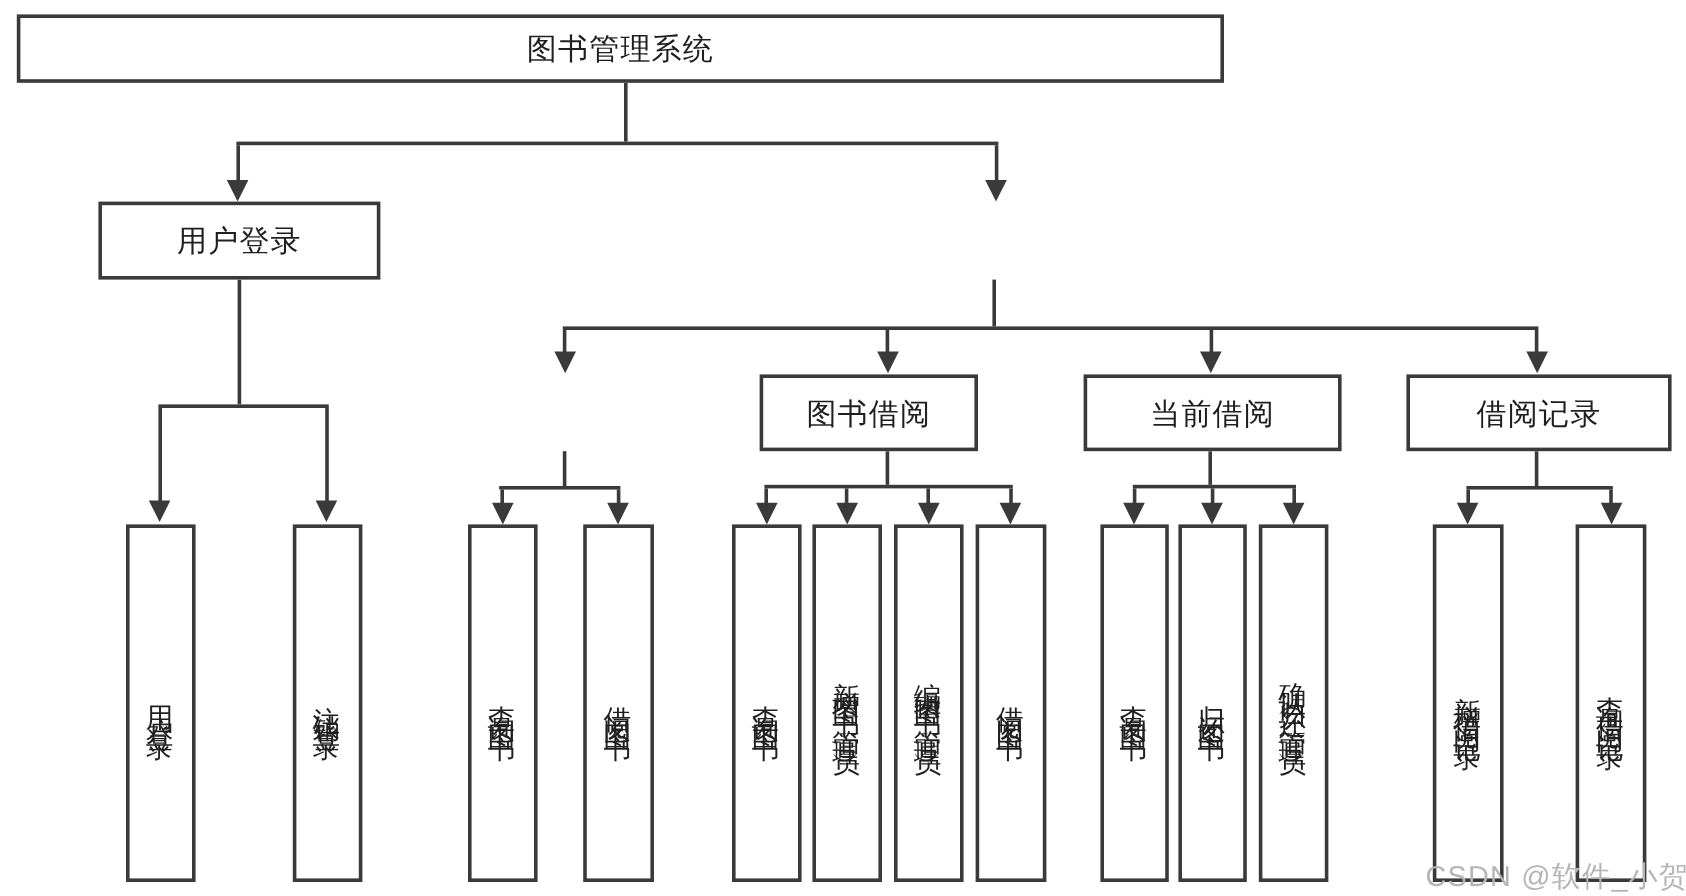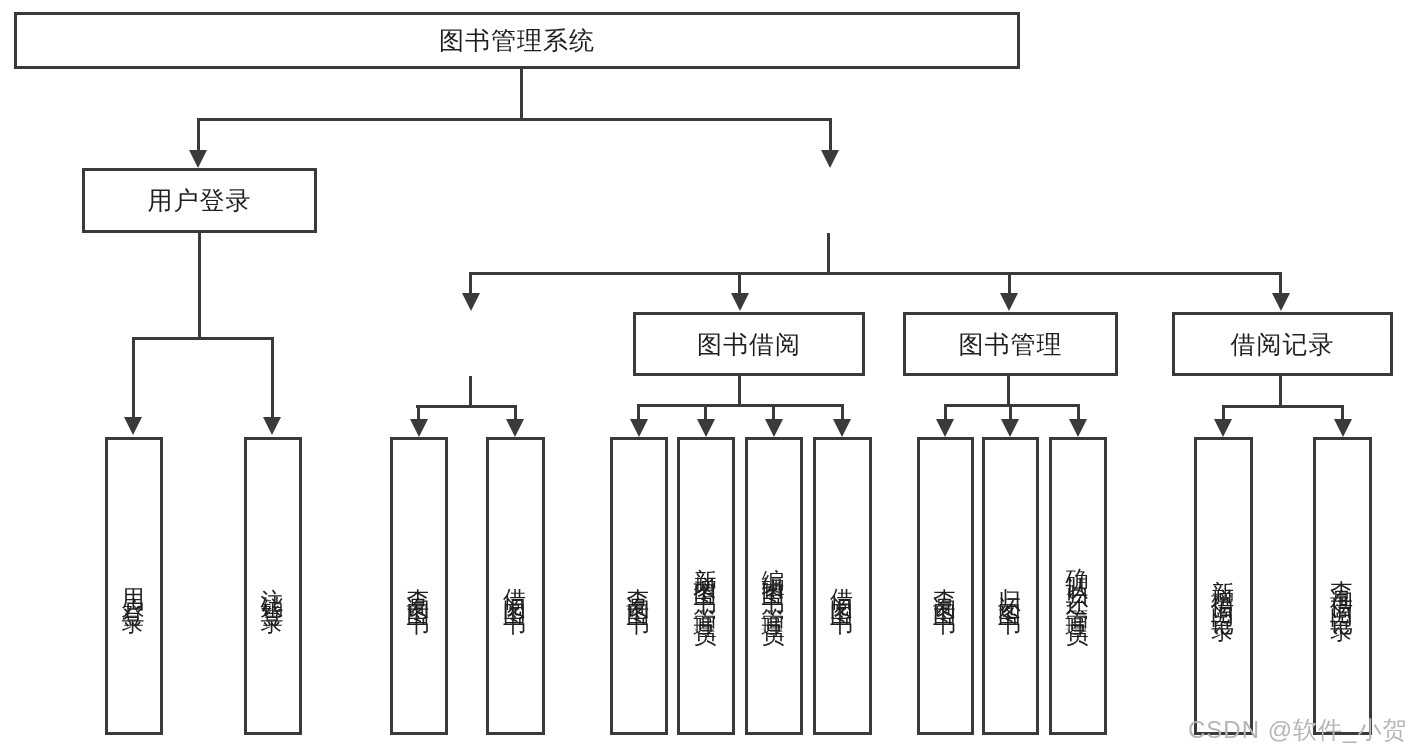--- a/index.html
+++ b/index.html
@@ -66,22 +66,22 @@
 </style>
 </head>
 <body>
 
 <div class="canvas">
 
   <div class="hbox" style="left:14px;top:12px;width:1006px;height:57px">图书管理系统</div>
 
   <div class="hbox" style="left:82px;top:168px;width:235px;height:65px">用户登录</div>
 
-  <div class="hbox" style="left:633px;top:312px;width:232px;height:64px">图书借阅</div>
-  <div class="hbox" style="left:903px;top:312px;width:215px;height:64px">图书管理</div>
+  <div class="hbox" style="left:633px;top:312px;width:182px;height:64px">图书借阅</div>
+  <div class="hbox" style="left:903px;top:312px;width:215px;height:64px">当前借阅</div>
   <div class="hbox" style="left:1172px;top:312px;width:221px;height:64px">借阅记录</div>
 
   <div class="vbox" style="left:105px;width:58px">用户登录</div>
   <div class="vbox" style="left:244px;width:58px">注销登录</div>
 
   <div class="vbox" style="left:390px;width:58px">查询图书</div>
   <div class="vbox" style="left:486px;width:59px">借阅图书</div>
 
   <div class="vbox" style="left:610px;width:58px">查询图书</div>
   <div class="vbox" style="left:677px;width:58px">新增图书（管理员）</div>

